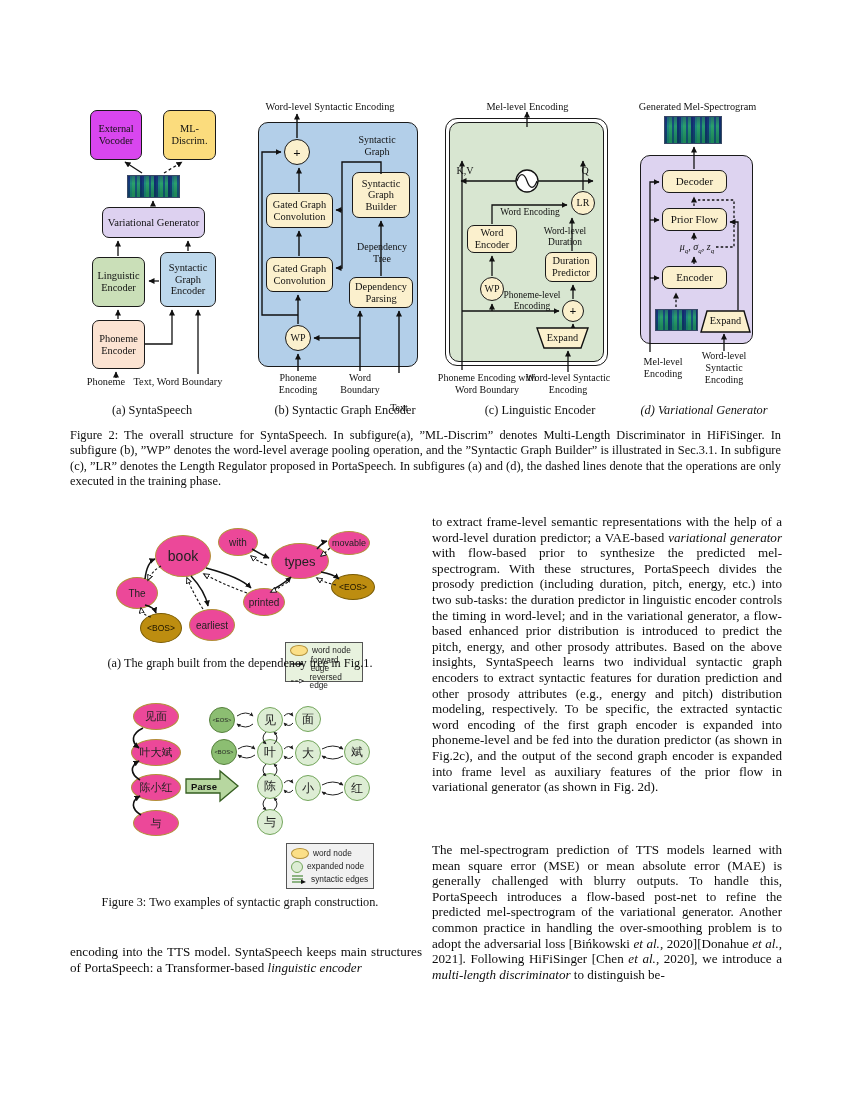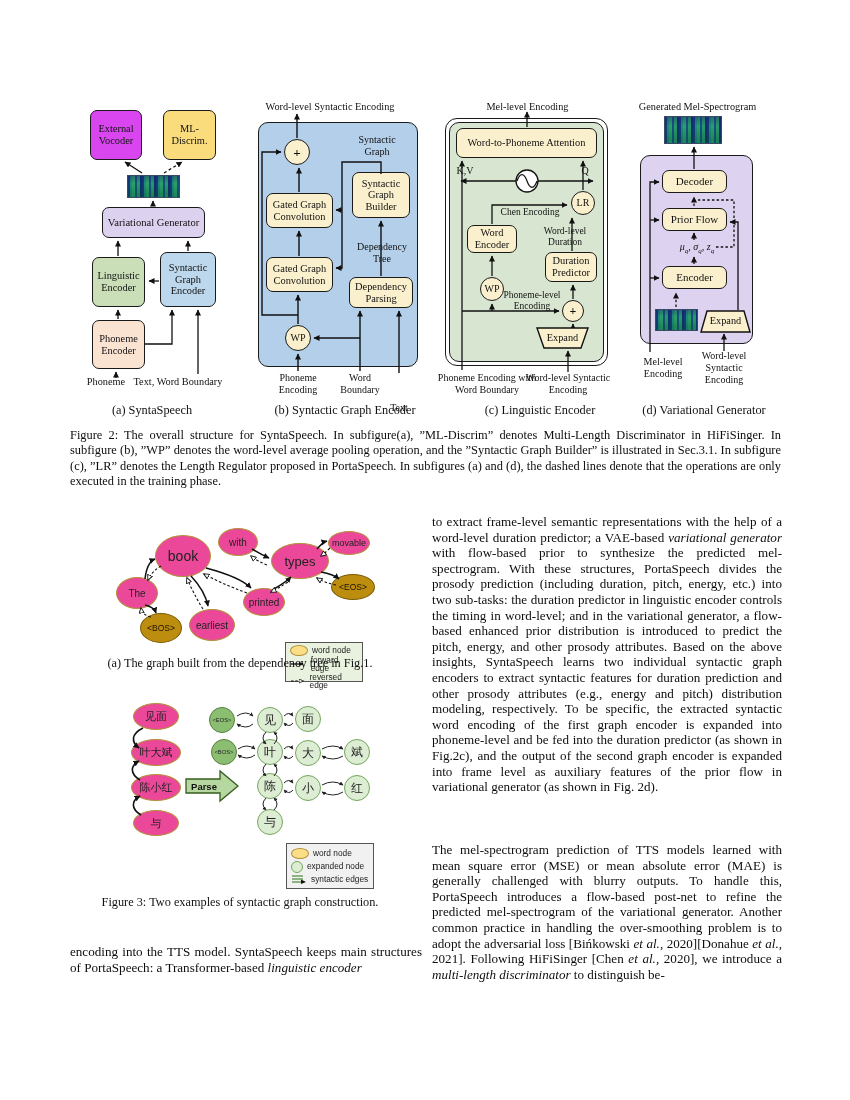--- a/index.html
+++ b/index.html
@@ -66,25 +66,24 @@
   <div class="box" style="left:266px;top:193px;width:67px;height:35px;">Gated Graph Convolution</div>
   <div class="lbl" style="left:352px;top:241px;width:60px;font-size:10px;">Dependency Tree</div>
   <div class="box" style="left:266px;top:257px;width:67px;height:35px;">Gated Graph Convolution</div>
   <div class="box" style="left:349px;top:277px;width:64px;height:31px;">Dependency Parsing</div>
   <div class="circ" style="left:285px;top:325px;width:26px;height:26px;">WP</div>
   <div class="lbl" style="left:266px;top:372px;width:64px;font-size:10px;">Phoneme Encoding</div>
   <div class="lbl" style="left:330px;top:372px;width:60px;font-size:10px;">Word Boundary</div>
   <div class="lbl" style="left:383px;top:378px;width:32px;font-size:10px;margin-top:24px;">Text</div>
 
   <div class="lbl" style="left:470px;top:101px;width:115px;">Mel-level Encoding</div>
-  <div class="box" style="left:456px;top:128px;width:141px;height:30px;">Word-to-Phoneme Attention</div>
   <div class="lbl" style="left:452px;top:165px;width:26px;font-size:10px;">K,V</div>
   <div class="lbl" style="left:578px;top:165px;width:14px;font-size:10px;">Q</div>
   <div class="circ" style="left:571px;top:191px;width:24px;height:24px;">LR</div>
-  <div class="lbl" style="left:498px;top:207px;width:64px;font-size:9.5px;">Chen Encoding</div>
+  <div class="lbl" style="left:498px;top:207px;width:64px;font-size:9.5px;">Word Encoding</div>
   <div class="box" style="left:467px;top:225px;width:50px;height:28px;">Word Encoder</div>
   <div class="lbl" style="left:536px;top:226px;width:58px;font-size:9.5px;">Word-level Duration</div>
   <div class="box" style="left:545px;top:252px;width:52px;height:30px;">Duration Predictor</div>
   <div class="circ" style="left:480px;top:277px;width:24px;height:24px;">WP</div>
   <div class="lbl" style="left:503px;top:290px;width:58px;font-size:9.5px;">Phoneme-level Encoding</div>
   <div class="circ" style="left:562px;top:300px;width:22px;height:22px;font-size:12px;font-weight:bold;">+</div>
   <div class="lbl" style="left:539px;top:331px;width:47px;">Expand</div>
   <div class="lbl" style="left:432px;top:372px;width:110px;font-size:10px;">Phoneme Encoding with Word Boundary</div>
   <div class="lbl" style="left:518px;top:372px;width:100px;font-size:10px;">Word-level Syntactic Encoding</div>
 
@@ -95,21 +94,21 @@
   <div class="lbl" style="left:670px;top:241px;width:54px;font-size:10px;"><i><span>μ</span><sub>q</sub><span>, </span><span>σ</span><sub>q</sub><span>, </span><span>z</span><sub>q</sub></i></div>
   <div class="box" style="left:662px;top:266px;width:65px;height:23px;font-size:11px;">Encoder</div>
   <div class="mel" style="left:655px;top:309px;width:43px;height:22px;"></div>
   <div class="lbl" style="left:703px;top:314px;width:45px;">Expand</div>
   <div class="lbl" style="left:631px;top:356px;width:64px;font-size:10px;">Mel-level Encoding</div>
   <div class="lbl" style="left:689px;top:350px;width:70px;font-size:10px;">Word-level Syntactic Encoding</div>
 
   <div class="cap" style="left:77px;top:403px;width:150px;">(a) SyntaSpeech</div>
   <div class="cap" style="left:270px;top:403px;width:150px;">(b) Syntactic Graph Encoder</div>
   <div class="cap" style="left:462px;top:403px;width:156px;">(c) Linguistic Encoder</div>
-  <div class="cap" style="left:622px;top:403px;width:164px;">(d) Variational Generator</div>
+  <div class="cap" style="left:622px;top:403px;width:164px;font-style:italic;">(d) Variational Generator</div>
 
   <div class="body-text" style="left:70px;top:428px;width:711px;font-size:12.4px;line-height:15.4px;">Figure 2: The overall structure for SyntaSpeech.  In subfigure(a), ”ML-Discrim” denotes Multi-Length Discriminator in HiFiSinger.  In subfigure (b), ”WP” denotes the word-level average pooling operation, and the ”Syntactic Graph Builder” is illustrated in Sec.3.1. In subfigure (c), ”LR” denotes the Length Regulator proposed in PortaSpeech. In subfigures (a) and (d), the dashed lines denote that the operations are only executed in the training phase.</div>
 
   <div class="node wnode" style="left:116px;top:577px;width:42px;height:32px;font-size:10px;">The</div>
   <div class="node wnode" style="left:155px;top:535px;width:56px;height:42px;font-size:14px;">book</div>
   <div class="node wnode" style="left:218px;top:528px;width:40px;height:28px;font-size:10px;">with</div>
   <div class="node wnode" style="left:271px;top:543px;width:58px;height:36px;font-size:13px;">types</div>
   <div class="node wnode" style="left:328px;top:531px;width:42px;height:24px;font-size:9px;">movable</div>
   <div class="node wnode" style="left:243px;top:588px;width:42px;height:28px;font-size:10px;">printed</div>
   <div class="node wnode" style="left:189px;top:609px;width:46px;height:32px;font-size:10px;">earliest</div>

